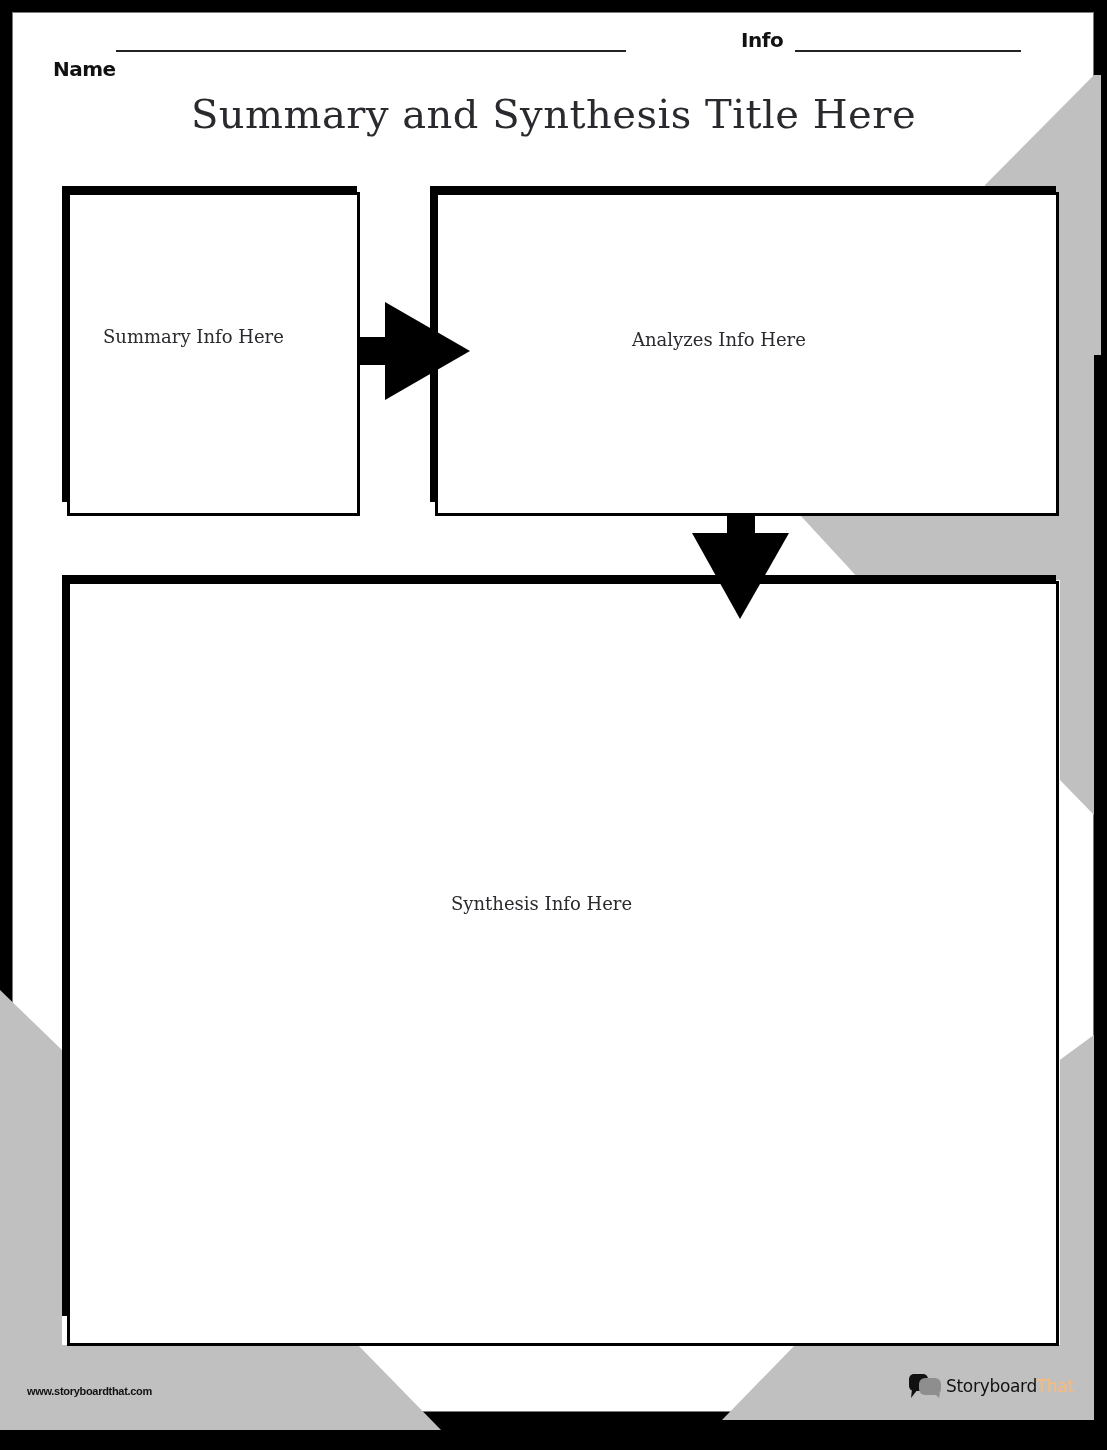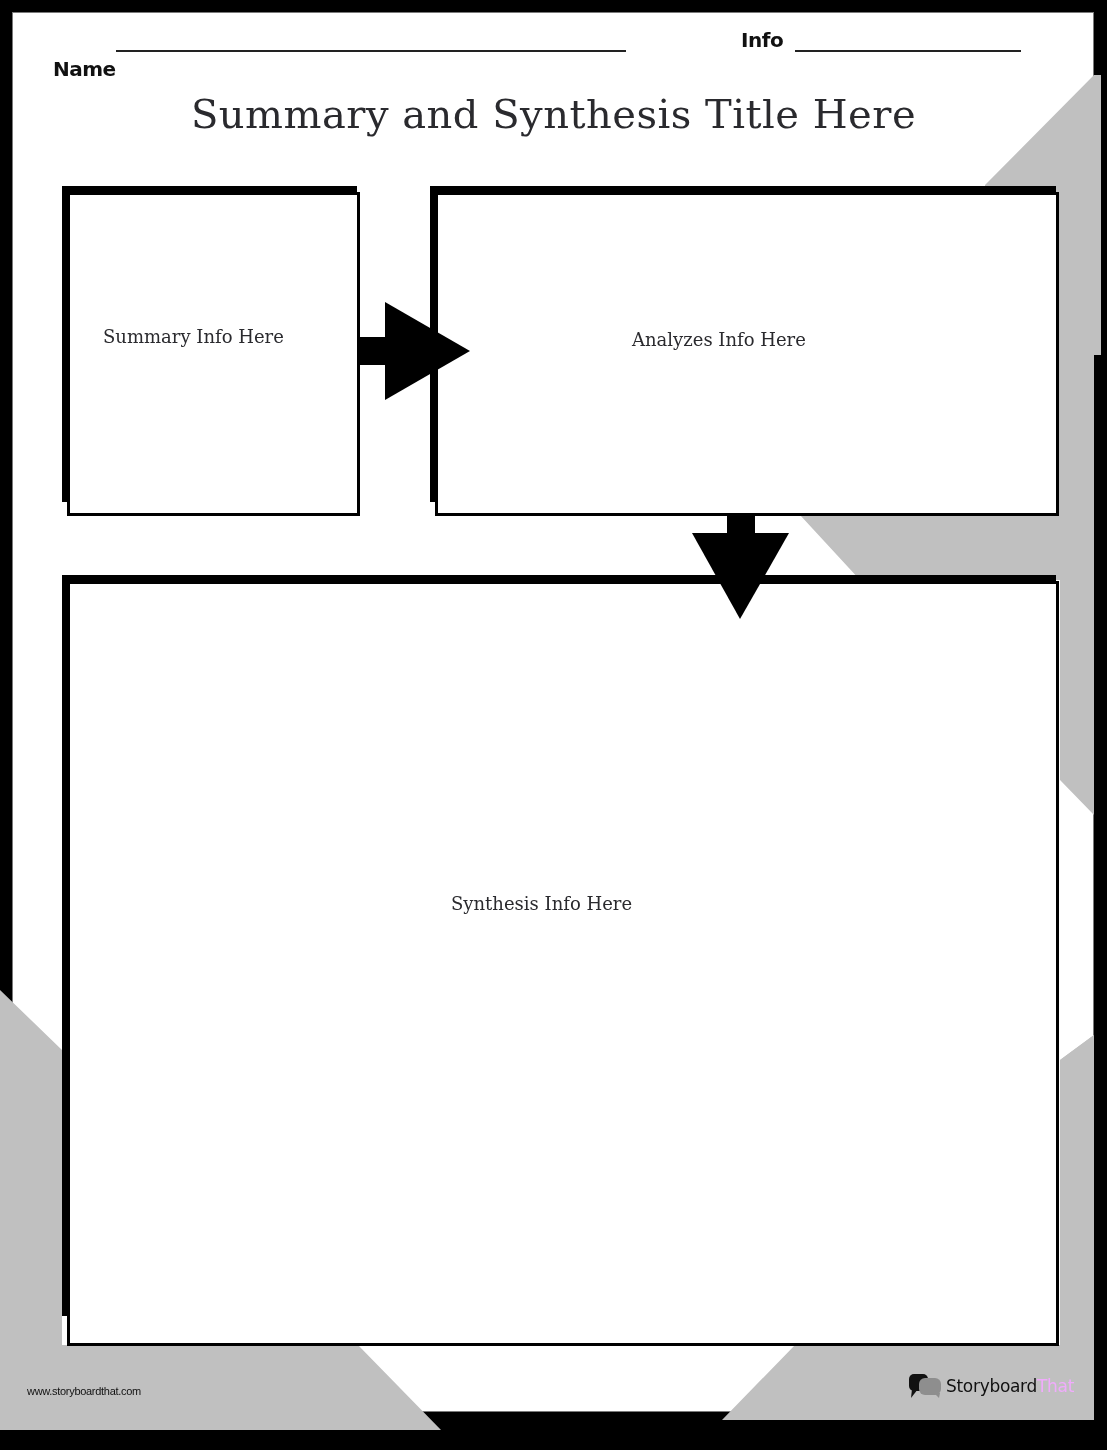--- a/index.html
+++ b/index.html
@@ -5,24 +5,24 @@
   html, body { margin: 0; padding: 0; }
   body { width: 1107px; height: 1450px; background: #000; position: relative; overflow: hidden; }
   .page { position: absolute; left: 12px; top: 12px; width: 1082px; height: 1400px; background: #fff; border: 1px solid #7a7a7a; box-sizing: border-box; }
   svg.deco { position: absolute; left: 0; top: 0; width: 1107px; height: 1450px; }
   .hdr { position: absolute; top: 28px; font-family: "DejaVu Sans", sans-serif; font-weight: bold; font-size: 20px; color: #111; letter-spacing: -0.5px; }
   .line { position: absolute; height: 2px; background: #222; }
   .title { position: absolute; left: 0; width: 1107px; top: 91px; text-align: center; font-family: "DejaVu Serif", serif; font-size: 40px; color: #2a2a2e; letter-spacing: 0.5px; }
   .box-shadow { position: absolute; background: #000; }
   .box { position: absolute; background: #fff; border: 3px solid #000; box-sizing: border-box; }
   .lbl { position: absolute; font-family: "DejaVu Serif", serif; font-size: 18px; color: #2a2a2e; white-space: nowrap; }
-  .url { position: absolute; left: 27px; top: 1385px; font-family: "Liberation Sans", sans-serif; font-weight: normal; font-size: 11px; color: #111; letter-spacing: -0.3px; }
+  .url { position: absolute; left: 27px; top: 1385px; font-family: "Liberation Sans", sans-serif; font-weight: bold; font-size: 11px; color: #111; letter-spacing: -0.3px; }
   .brand { position: absolute; left: 908px; top: 1372px; display: flex; align-items: center; gap: 4px; }
   .brand-name { font-family: "DejaVu Sans", sans-serif; font-size: 17px; color: #111; letter-spacing: -0.3px; }
-  .brand-name .that { color: #f0abfc; }
+  .brand-name .that { color: #fdba74; }
 </style>
 </head>
 <body>
 
 <div class="page"></div>
 
 <svg class="deco" viewBox="0 0 1107 1450">
 
   <polygon points="1094,75 1094,1400 1060,1380 1060,1060 1094,1035 1094,815 1060,780 1060,580 860,580 800,515 985,515 985,185" fill="#c0c0c0"></polygon>
 

